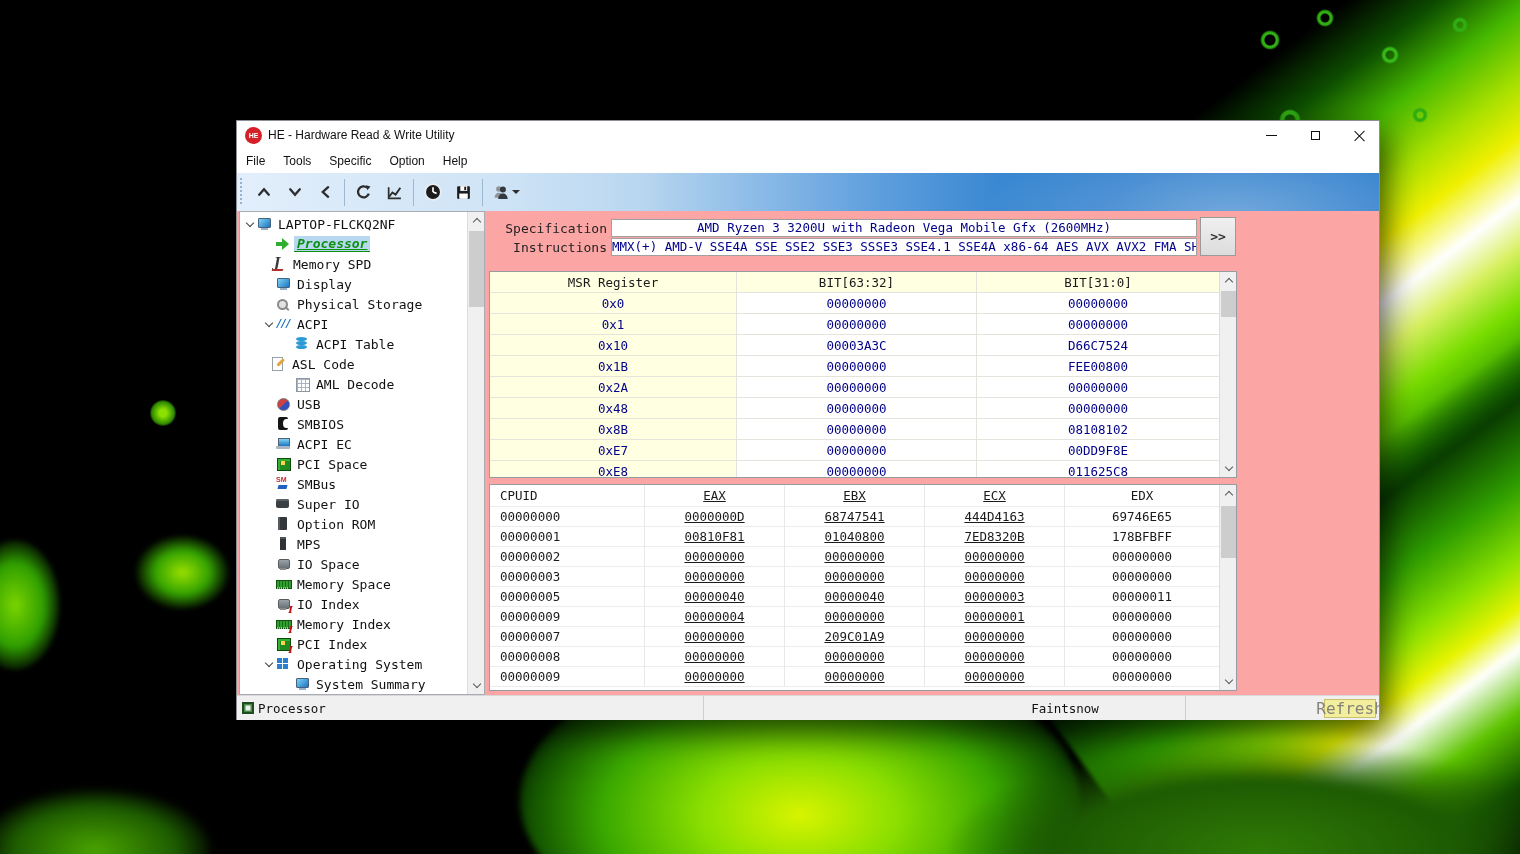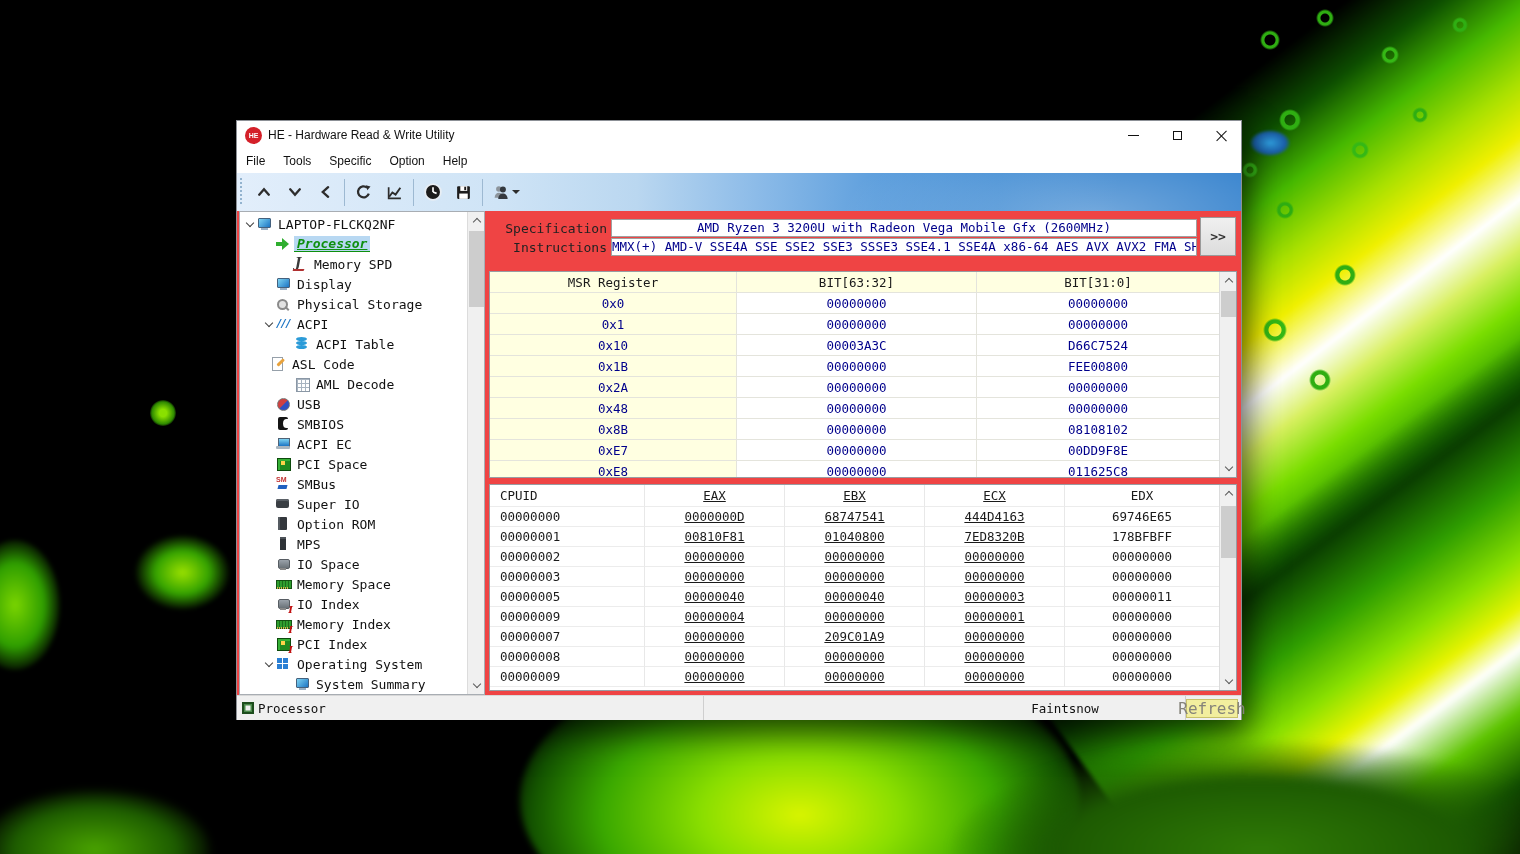--- a/index.html
+++ b/index.html
@@ -43,22 +43,22 @@
      radial-gradient(circle at 55px 210px, transparent 4px, #2fae12 5px 7px, transparent 9px),
      radial-gradient(circle at 115px 275px,transparent 5px, #2fae12 6px 9px, transparent 11px),
      radial-gradient(circle at 45px 330px, transparent 6px, #35b815 7px 10px, transparent 12px),
      radial-gradient(circle at 190px 115px,transparent 3px, #2fae12 4px 6px, transparent 8px),
      radial-gradient(circle at 20px 170px, transparent 3px, #35b815 4px 6px, transparent 8px),
      radial-gradient(circle at 90px 380px, transparent 5px, #2fae12 6px 9px, transparent 11px); }
   .wp-blue-dot { left:1250px; top:130px; width:40px; height:26px; border-radius:50%;
     background:radial-gradient(ellipse, #2f9ede 0%, #1b5ea8 55%, transparent 75%); filter:blur(1px); }
 
   
-  .appwin { position:absolute; left:236px; top:120px; width:1006px; height:600px;
-    background:#ef4444; border:1px solid #8c9096;
+  .appwin { position:absolute; left:236px; top:120px; width:1144px; height:600px;
+    background:#fca5a5; border:1px solid #8c9096;
     box-shadow:6px 12px 30px rgba(0,0,0,.65); }
 
   .titlebar { position:absolute; left:0; top:0; width:100%; height:28px; background:#fff;
     display:flex; align-items:center; font-family:"Liberation Sans", sans-serif; }
   .appicon { width:17px; height:17px; border-radius:50%; background:#d42029; color:#fff;
     font:bold 7px "Liberation Sans", sans-serif; display:flex; align-items:center; justify-content:center;
     margin:0 6px 0 8px; }
   .apptitle { font-size:12px; color:#111; }
   .wctl { position:absolute; top:0; height:28px; width:40px; display:flex; align-items:center; justify-content:center; }
   .wctl.min { right:88px; } .wctl.max { right:44px; } .wctl.close { right:0; }
@@ -287,21 +287,21 @@
         <div class="tree-row" style="padding-left: 4px;">
           <span class="exp"></span>
           <span class="ticon i-computer"></span>
           <span class="tlabel">LAPTOP-FLCKQ2NF</span>
         </div>
         <div class="tree-row" style="padding-left: 23px;">
           <span class="exp blank"></span>
           <span class="ticon i-arrow"></span>
           <span class="tlabel sel">Processor</span>
         </div>
-        <div class="tree-row" style="padding-left: 40px; align-items: center;">
+        <div class="tree-row" style="padding-left: 19px; align-items: center;">
           <span class="exp blank"></span>
           <span class="ticon i-mspd"></span>
           <span class="tlabel">Memory SPD</span>
         </div>
         <div class="tree-row" style="padding-left: 23px;">
           <span class="exp blank"></span>
           <span class="ticon i-display"></span>
           <span class="tlabel">Display</span>
         </div>
         <div class="tree-row" style="padding-left: 23px;">

